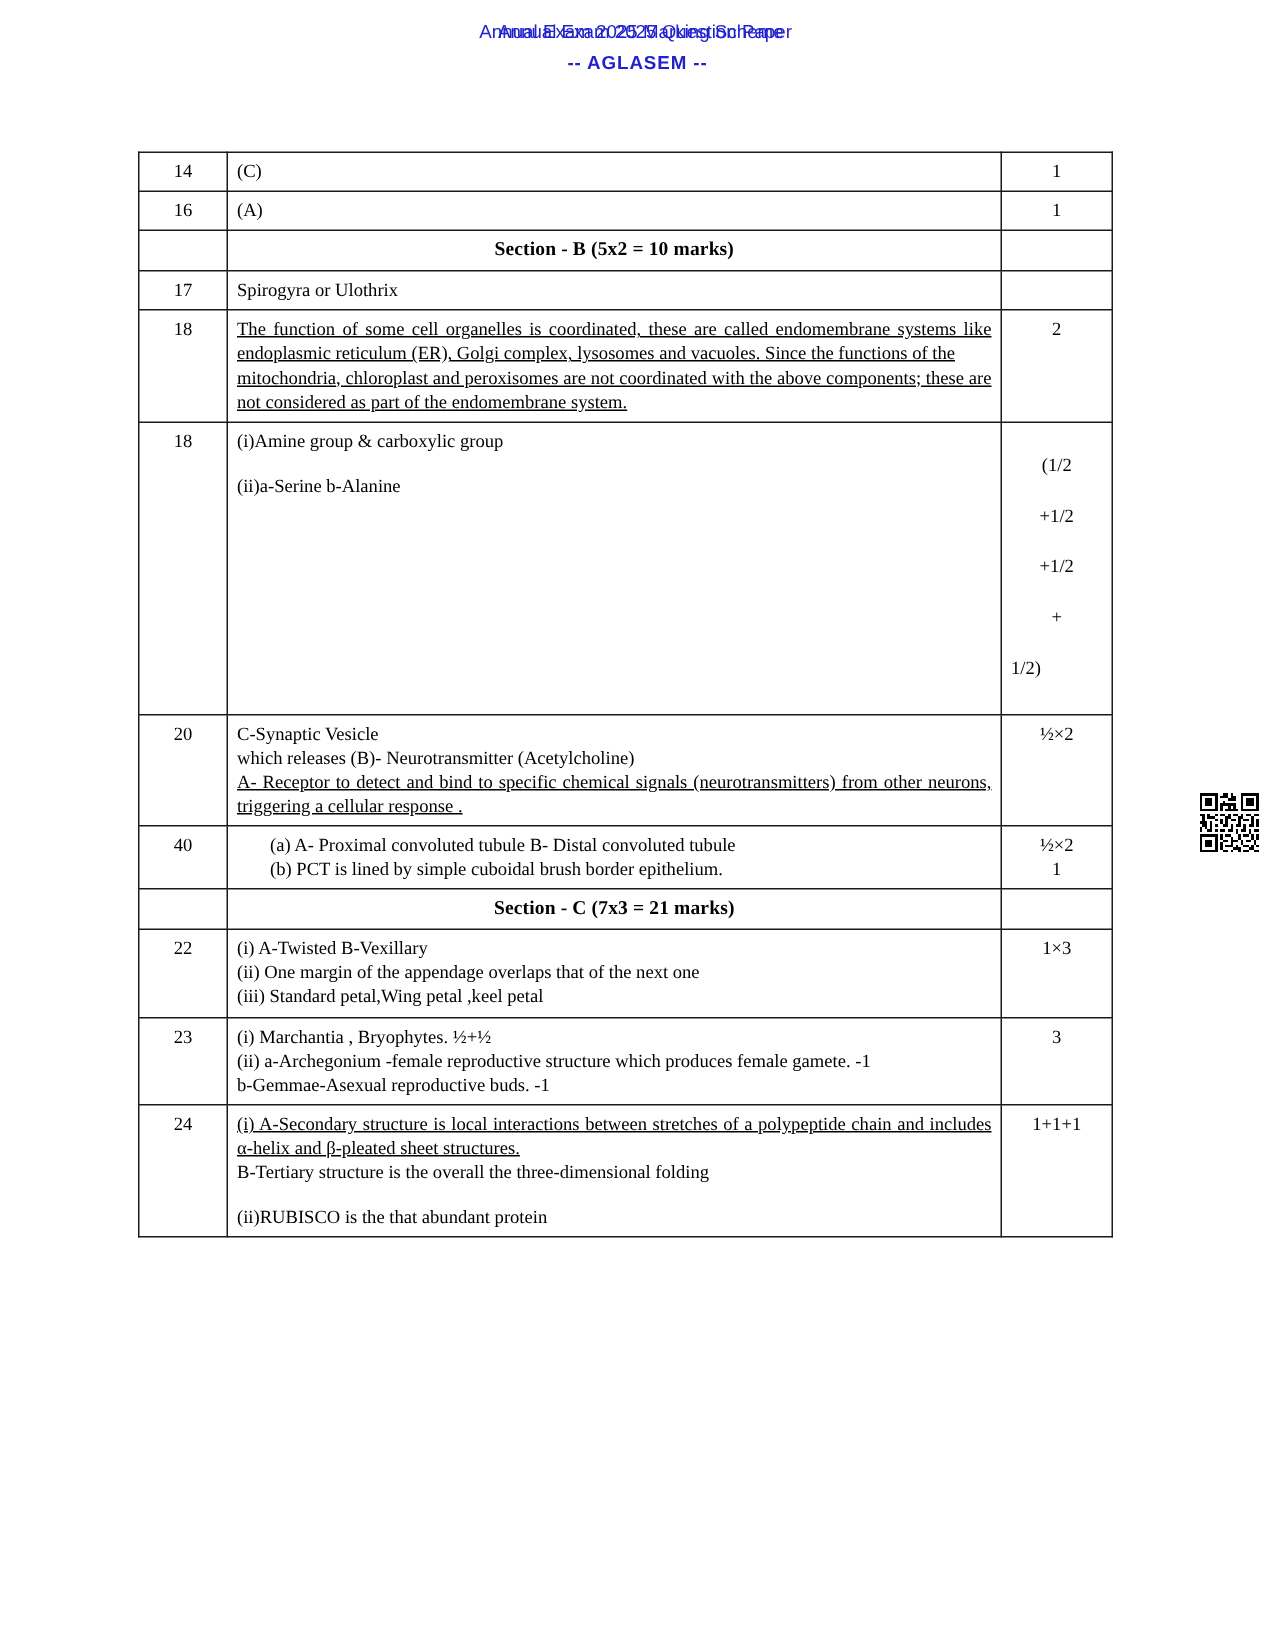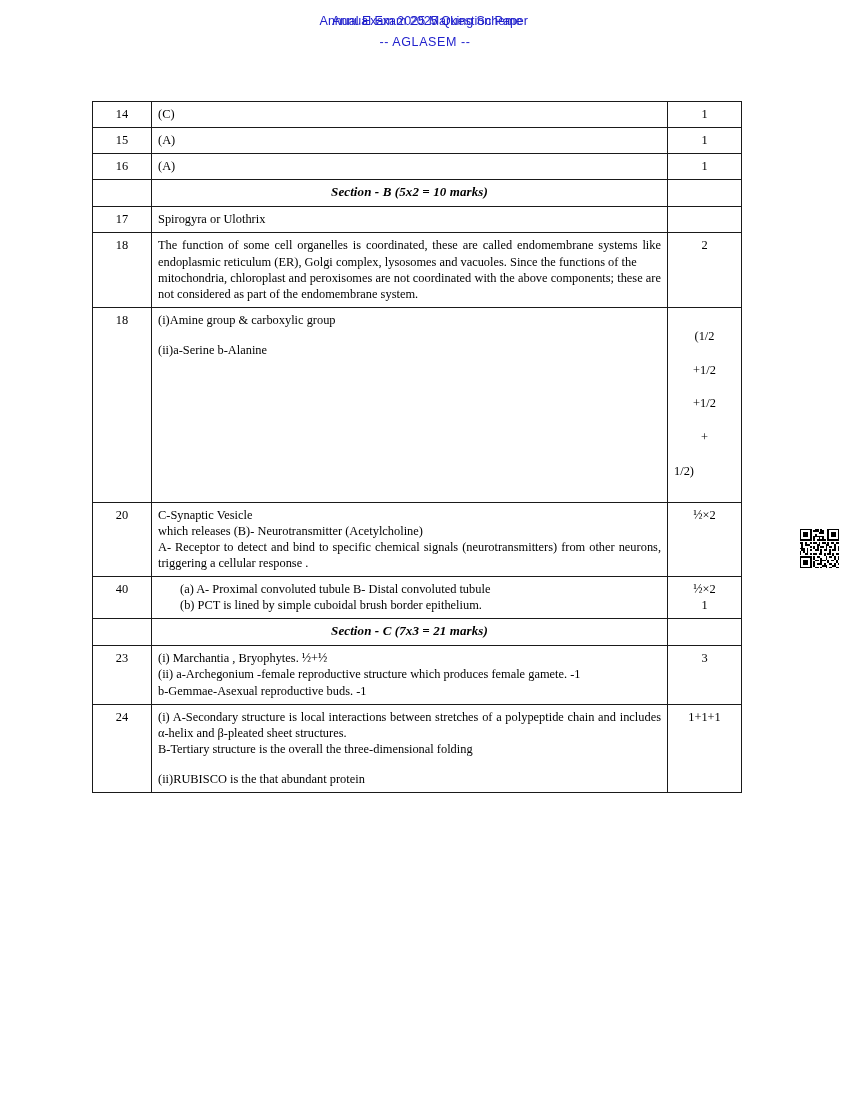--- a/index.html
+++ b/index.html
@@ -40,21 +40,21 @@
     top: 0;
     text-align: center;
     display: block;
   }
   .wm-layer-a { transform: translateX(-4px); }
   .wm-layer-b { transform: translateX(5px); }
   .wm-sub {
     margin-top: 3px;
     font-family: "Liberation Sans", sans-serif;
     font-size: 12.5px;
-    font-weight: 400;
+    font-weight: 700;
     color: #2222cc;
     letter-spacing: 0.6px;
   }
 
   
   #qr-code {
     position: absolute;
     left: 798px;
     top: 527px;
     width: 43px;
@@ -88,31 +88,30 @@
     padding-top: 5px;
   }
   td.marks {
     text-align: center;
     padding-top: 5px;
     white-space: pre-line;
   }
   td.answer p {
     margin: 0;
   }
-  .justify { text-align: justify; text-align-last: left; }
+  .justify { text-align: justify; text-align-last: left; text-decoration: underline; }
   .section-row td {
     text-align: center;
     font-weight: 700;
     padding-top: 8px;
     padding-bottom: 8px;
   }
   .section-label {
     font-size: 13px;
     letter-spacing: 0.1px;
-    font-style: italic;
   }
   .blank-line { display: block; height: 14px; }
   .indent-a { padding-left: 22px; display: block; }
   .pad-tall { padding-bottom: 16px; }
   .marks-stack {
     display: block;
     text-align: center;
     line-height: 1.42;
   }
   .marks-last {
@@ -249,27 +248,20 @@
   <tbody>
 
     <tr>
       <td class="qnum">14</td>
       <td class="answer">
         <p>(C)</p>
       </td>
       <td class="marks">1</td>
     </tr>
 
-    <tr>
-      <td class="qnum">15</td>
-      <td class="answer">
-        <p>(A)</p>
-      </td>
-      <td class="marks">1</td>
-    </tr>
 
     <tr>
       <td class="qnum">16</td>
       <td class="answer">
         <p>(A)</p>
       </td>
       <td class="marks">1</td>
     </tr>
 
     <tr class="section-row">
@@ -330,20 +322,29 @@
       <td class="marks">½×2
 1</td>
     </tr>
 
     <tr class="section-row">
       <td></td>
       <td class="section-label">Section - C (7x3 = 21 marks)</td>
       <td></td>
     </tr>
 
+    <tr>
+      <td class="qnum">22</td>
+      <td class="answer pad-tall">
+        <p>(i) A-Twisted B-Vexillary</p>
+        <p>(ii) One margin of the appendage overlaps that of the next one</p>
+        <p>(iii) Standard petal,Wing petal ,keel petal</p>
+      </td>
+      <td class="marks">1×3</td>
+    </tr>
 
     <tr>
       <td class="qnum">23</td>
       <td class="answer pad-tall">
         <p>(i) Marchantia ,  Bryophytes.              ½+½</p>
         <p>(ii) a-Archegonium -female reproductive structure which produces female gamete.         -1</p>
         <p>b-Gemmae-Asexual reproductive buds.         -1</p>
       </td>
       <td class="marks">3</td>
     </tr>

